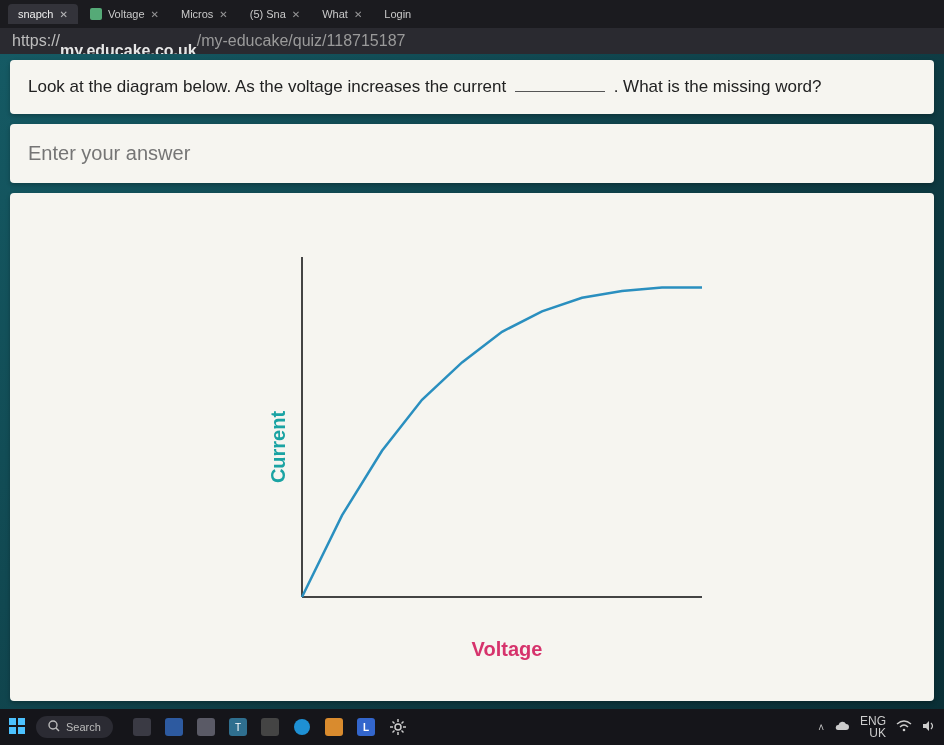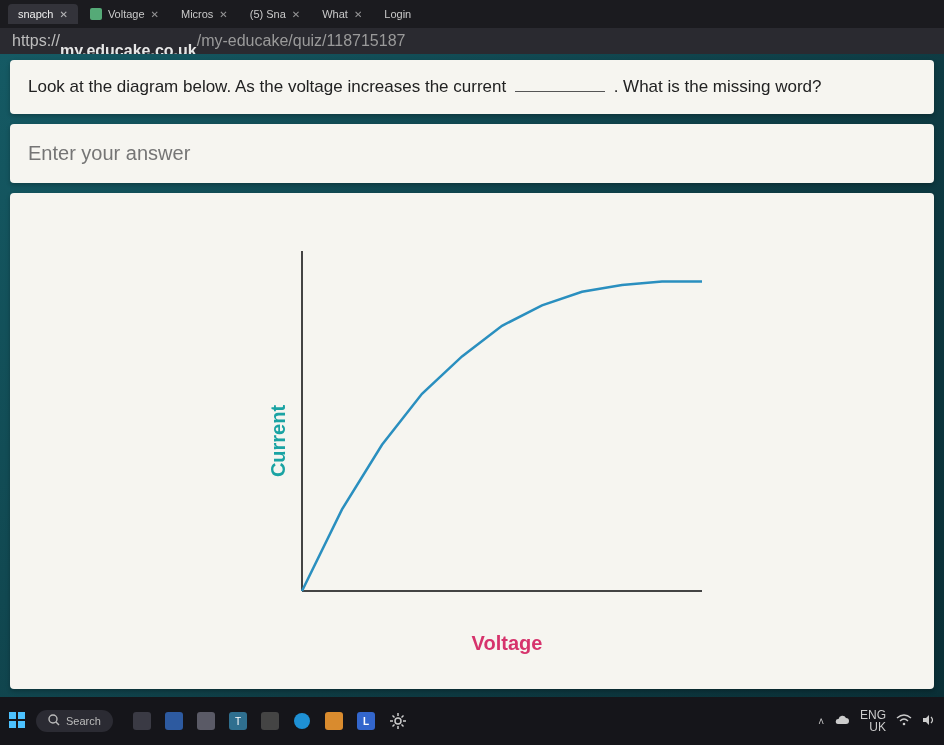--- a/index.html
+++ b/index.html
@@ -111,21 +111,21 @@
     bottom: -4px;
     text-align: center;
     color: #d6336c;
     font-size: 20px;
     font-weight: 700;
     padding-left: 70px;
   }
 
   
   .taskbar {
-    height: 48px;
+    height: 36px;
     background: #15151a;
     display: flex;
     align-items: center;
     padding: 16px 8px;
     gap: 10px;
     color: #ccc;
     font-size: 11px;
   }
   .task-search {
     display: flex; align-items: center; gap: 6px;

